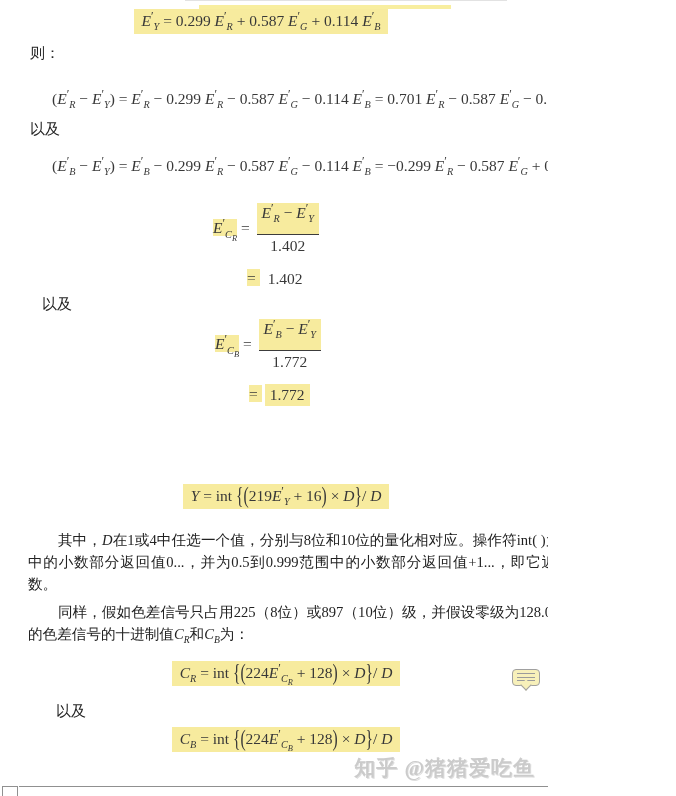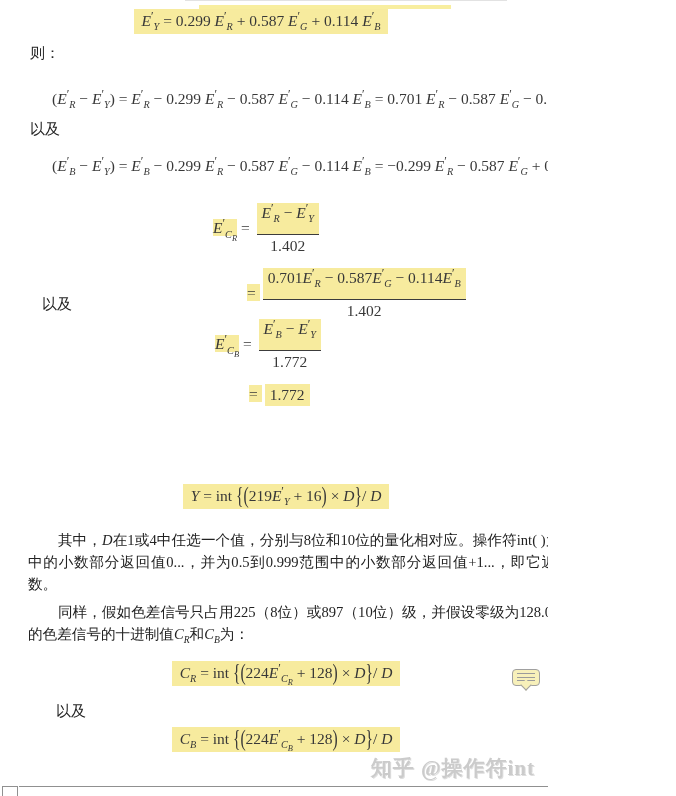--- a/index.html
+++ b/index.html
@@ -69,21 +69,21 @@
     </div>
 
   <span class="label" style="left:30px;top:120px">以及</span>
 
   <div class="math" style="left:44px;top:154px">
       <div class="fline"><span class="fbox ">(<i class="mv">E</i><span class="pr">′</span><sub>B</sub> − <i class="mv">E</i><span class="pr">′</span><sub>Y</sub>) = <i class="mv">E</i><span class="pr">′</span><sub>B</sub> − 0.299 <i class="mv">E</i><span class="pr">′</span><sub>R</sub> − 0.587 <i class="mv">E</i><span class="pr">′</span><sub>G</sub> − 0.114 <i class="mv">E</i><span class="pr">′</span><sub>B</sub> = −0.299 <i class="mv">E</i><span class="pr">′</span><sub>R</sub> − 0.587 <i class="mv">E</i><span class="pr">′</span><sub>G</sub> + 0.886 <i class="mv">E</i><span class="pr">′</span><sub>B</sub></span></div>
     </div>
 
   <div class="math" style="left:205px;top:201px">
       <div class="fline"><span class="fbox "><span class="hl"><i class="mv">E</i><span class="pr">′</span><sub>C<sub>R</sub></sub></span> = <span class="frac"><span class="fnum hl"><i class="mv">E</i><span class="pr">′</span><sub>R</sub> − <i class="mv">E</i><span class="pr">′</span><sub>Y</sub></span><span class="fden">1.402</span></span></span></div>
-      <div class="fline ind"><span class="fbox "><span class="hl">= </span><span class="frac"><span class="fnum hl">0.701<i class="mv">E</i><span class="pr">′</span><sub>R</sub> − 0.587<i class="mv">E</i><span class="pr">′</span><sub>G</sub> − 0.114<i class="mv">E</i><span class="pr">′</span><sub>B</sub></span><span class="fden">1.402</span></span></span></div>
+      <div class="fline ind"><span class="fbox "><span class="hl">= </span><span class="frac"><span class="fden">1.402</span></span></span></div>
     </div>
 
   <span class="label" style="left:42px;top:295px">以及</span>
 
   <div class="math" style="left:207px;top:317px">
       <div class="fline"><span class="fbox "><span class="hl"><i class="mv">E</i><span class="pr">′</span><sub>C<sub>B</sub></sub></span> = <span class="frac"><span class="fnum hl"><i class="mv">E</i><span class="pr">′</span><sub>B</sub> − <i class="mv">E</i><span class="pr">′</span><sub>Y</sub></span><span class="fden">1.772</span></span></span></div>
       <div class="fline ind"><span class="fbox "><span class="hl">= </span><span class="frac"><span class="fden hl">1.772</span></span></span></div>
     </div>
 
 
@@ -103,18 +103,18 @@
     <div class="note-lines"></div>
     <div class="note-tail"></div>
   </div>
 
   <span class="label" style="left:56px;top:702px">以及</span>
 
   <div class="math f-center" style="top:727px">
       <div class="fline"><span class="fbox sr hl"><i class="mv">C</i><sub>B</sub> = int <span class="big">{(</span>224<i class="mv">E</i><span class="pr">′</span><sub>C<sub>B</sub></sub> + 128<span class="big">)</span> × <i class="mv">D</i><span class="big">}</span>/ <i class="mv">D</i></span></div>
     </div>
 
-  <div class="watermark">知乎 @操作符int</div>
+  <div class="watermark">知乎 @猪猪爱吃鱼</div>
 
   <div class="corner-box"></div>
   <div class="bottom-line"></div>
 
 </div>
 
 </body></html>

